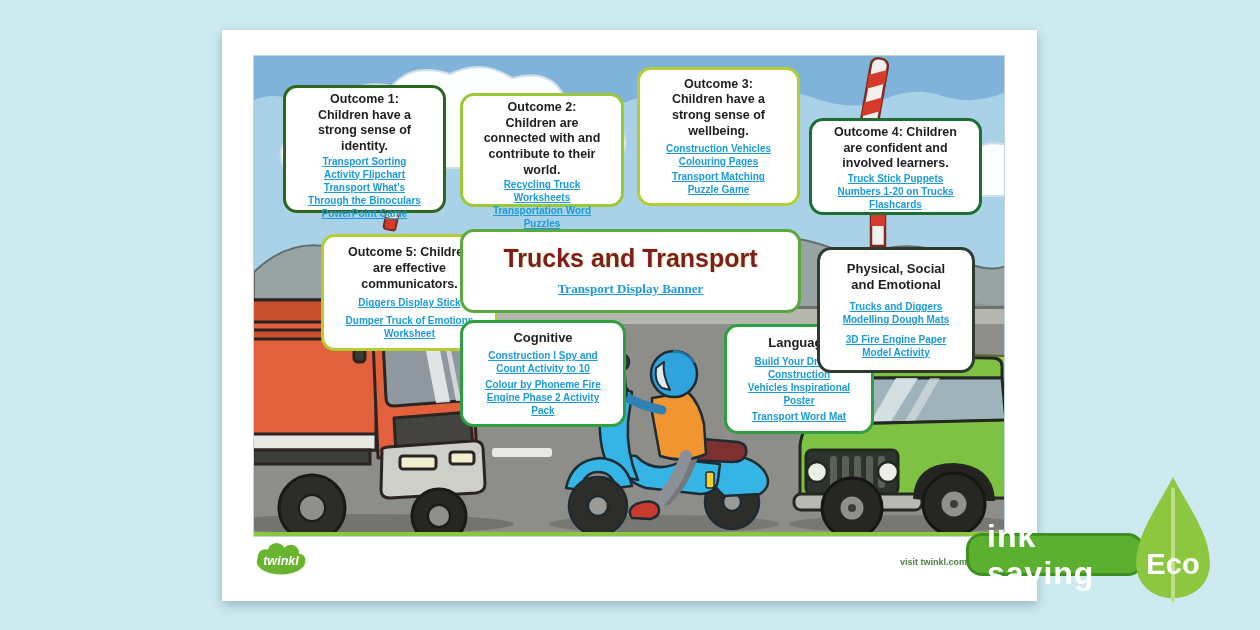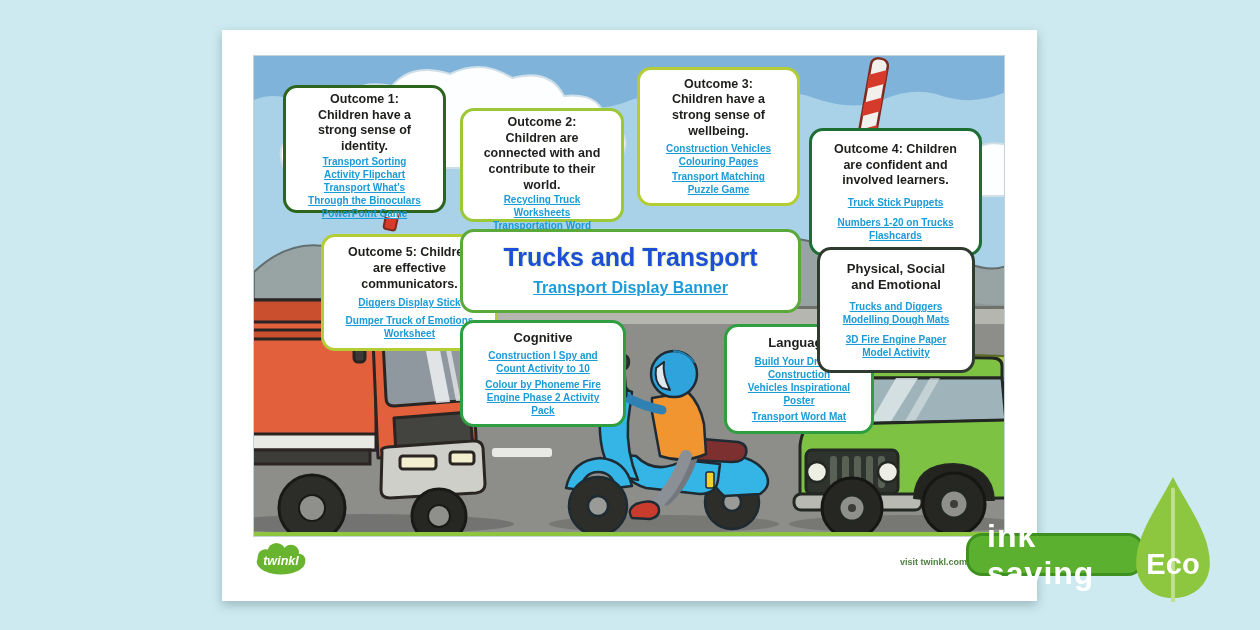--- a/index.html
+++ b/index.html
@@ -10,31 +10,31 @@
     border:1px solid #c4d3d8;box-sizing:border-box;overflow:hidden;background:#a9d2e8;}
   .scene svg{display:block;}
   
   .rbox{position:absolute;background:#fff;border-radius:14px;border:3px solid #4aa53c;
     box-sizing:border-box;display:flex;flex-direction:column;justify-content:space-evenly;
     align-items:center;text-align:center;padding:4px 20px;z-index:4;}
   .rbox .hd{font-weight:bold;font-size:12.5px;color:#1e1e1c;line-height:1.25;}
   .rbox a{color:#1b9bd7;font-size:10px;font-weight:bold;line-height:1.3;
     text-decoration:underline;cursor:pointer;}
   #b1{left:283px;top:85px;width:163px;height:128px;border-color:#2c661d;justify-content:space-between;}
-  #b2{left:460px;top:108px;width:164px;height:114px;border-color:#9cc737;}
+  #b2{left:460px;top:93px;width:164px;height:114px;border-color:#9cc737;}
   #b3{left:637px;top:67px;width:163px;height:139px;border-color:#b4cd35;}
-  #b4{left:809px;top:128px;width:173px;height:128px;border-color:#1e6e33;}
+  #b4{left:809px;top:118px;width:173px;height:97px;border-color:#1e6e33;}
   #b5{left:277px;top:234px;width:177px;height:117px;border-color:#b4cd35;margin-left:44px;}
   #btitle{left:460px;top:229px;width:341px;height:84px;border-color:#5aa93a;}
   #b6{left:460px;top:320px;width:166px;height:107px;border-color:#2f9e41;}
   #b7{left:724px;top:324px;width:150px;height:110px;border-color:#2f9e41;}
   #b8{left:817px;top:247px;width:158px;height:126px;border-color:#2f3b2e;align-items:flex-end;}
-  #btitle .title-hd{font-size:25px;font-weight:bold;color:#1d4ed8;
+  #btitle .title-hd{font-size:25px;font-weight:bold;color:#7f1d1d;
     text-shadow:1px 1px 0 #e8f3d2,-1px -1px 0 #e8f3d2;}
-  #btitle a{font-size:16px;}
+  #btitle a{font-size:13px;font-family:Liberation Serif, serif;}
   #b6 .hd,#b7 .hd,#b8 .hd{font-size:13px;}
   
   .logo{position:absolute;left:254px;top:541px;width:54px;height:38px;z-index:3;}
   .visit{position:absolute;left:900px;top:557px;z-index:3;font-size:9px;font-weight:bold;
     color:#4d7f3f;white-space:nowrap;cursor:pointer;}
   
   .ink-badge{position:absolute;left:966px;top:533px;width:178px;height:43px;
     background:#5bb12f;border:3px solid #3e9120;border-radius:16px;box-sizing:border-box;
     display:flex;align-items:center;padding-left:18px;z-index:10;}
   .ink-badge span{color:#fff;font-size:32px;font-weight:600;letter-spacing:1px;}

